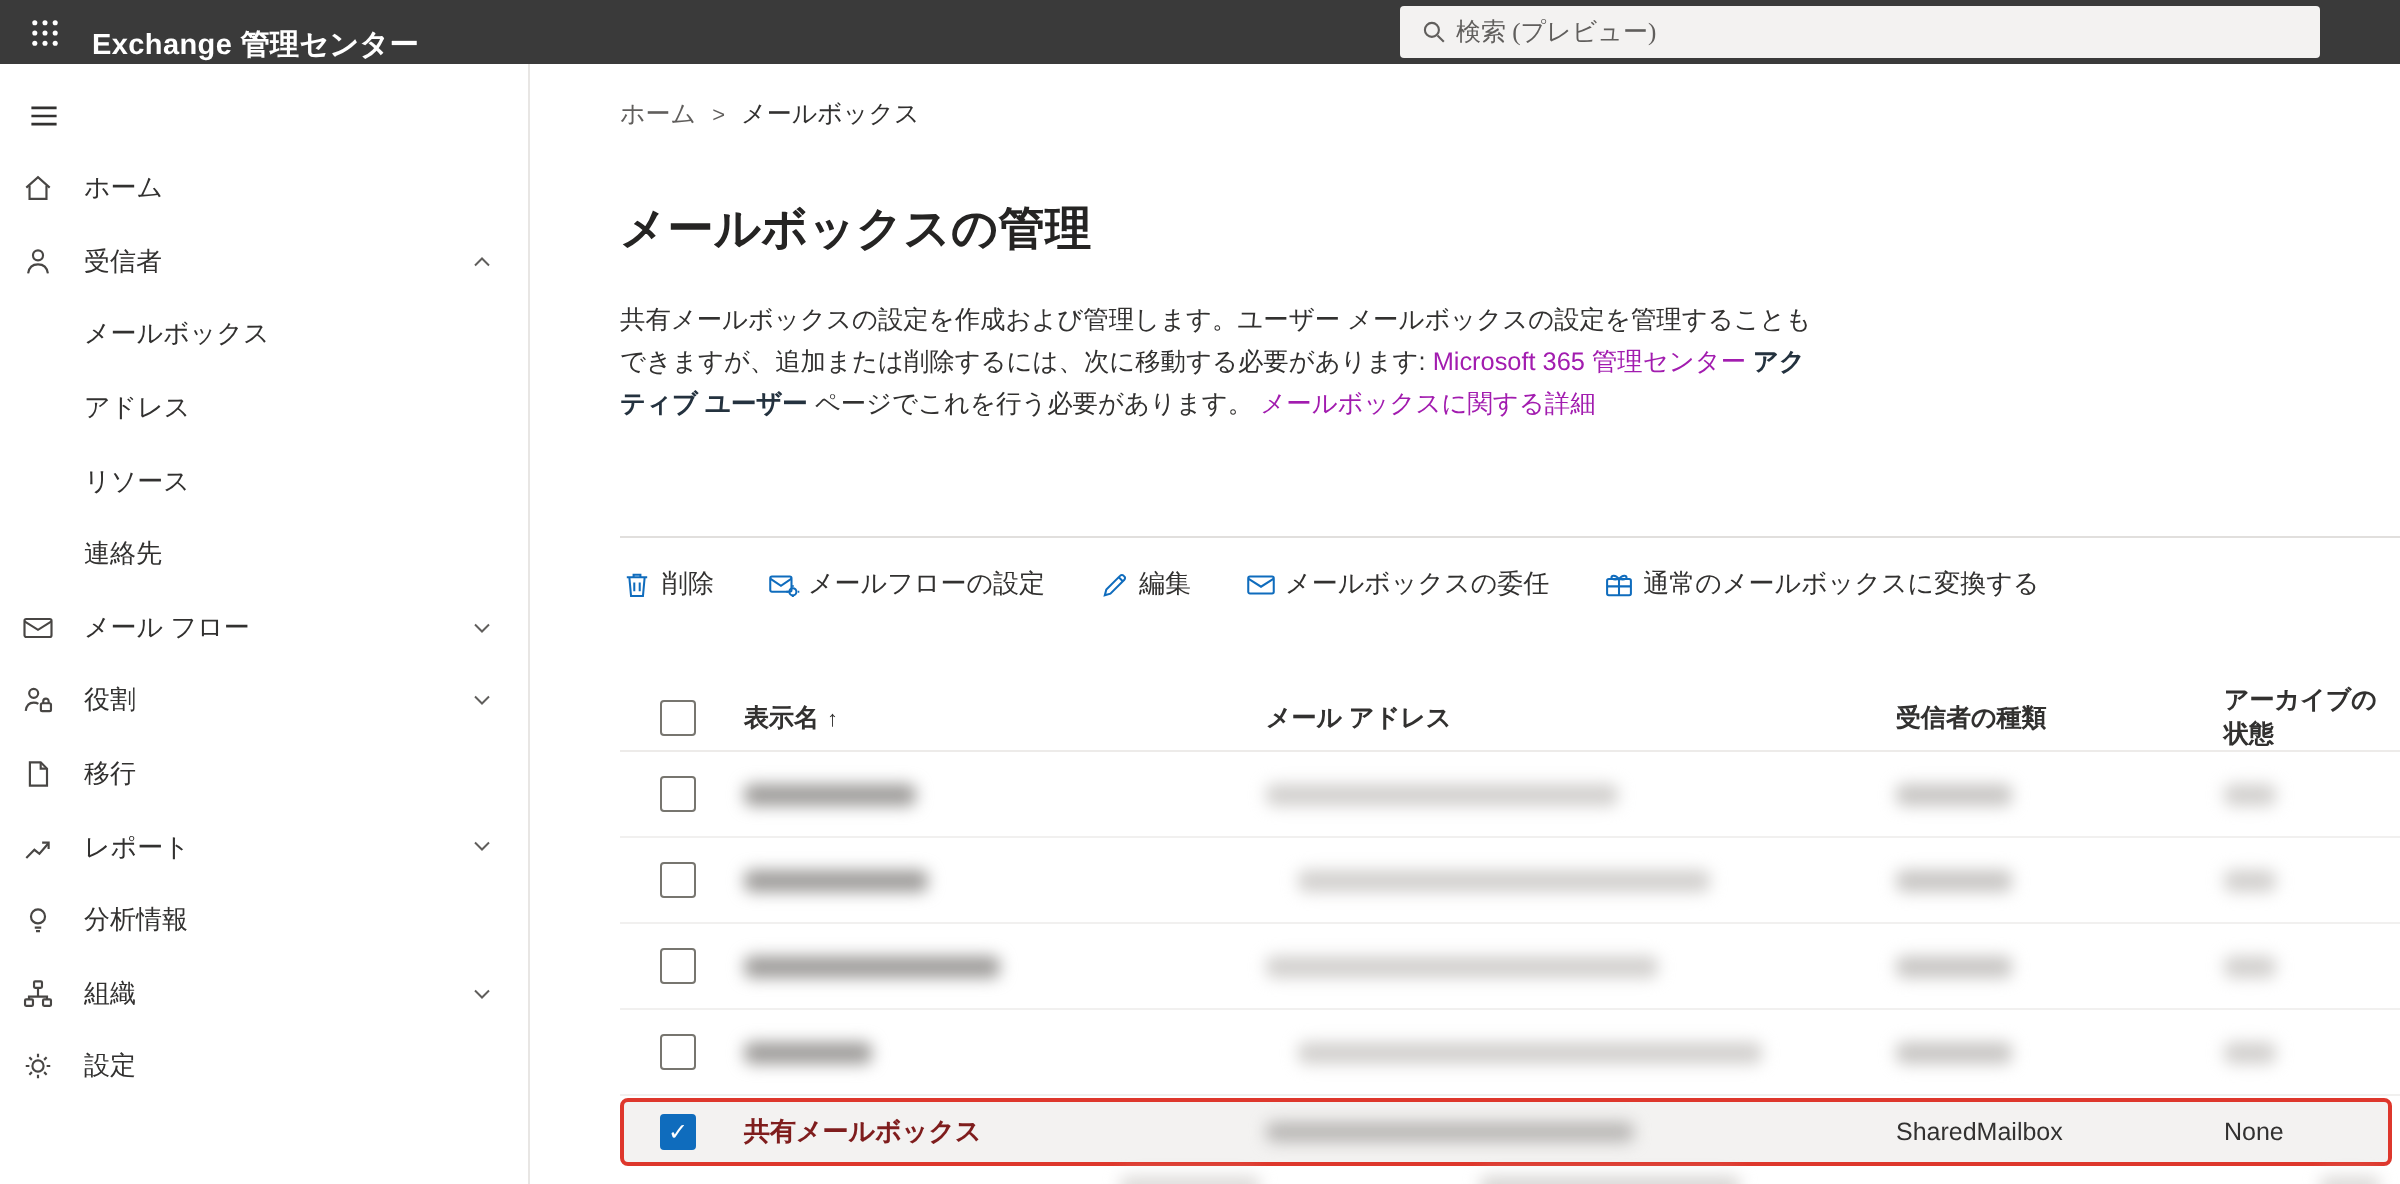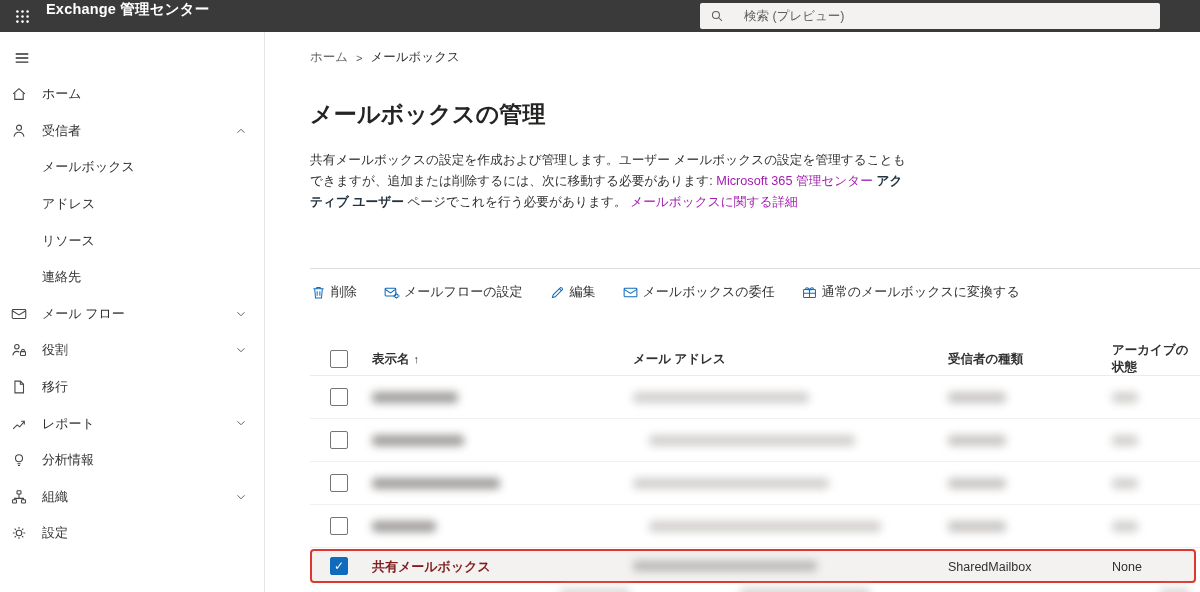--- a/index.html
+++ b/index.html
@@ -1,24 +1,24 @@
 <!DOCTYPE html>
 <html><head>
 <meta charset="utf-8">
 <style>
   * { margin:0; padding:0; box-sizing:border-box; }
   html,body { width:1200px; height:592px; overflow:hidden; background:#fff;
     font-family:"Liberation Sans","DejaVu Sans",sans-serif; }
 
   
-  .topbar { position:relative; height:32px; background:#3a3a3a; display:flex; align-items:flex-start; }
+  .topbar { position:relative; height:32px; background:#3a3a3a; display:flex; align-items:flex-end; }
   .waffle-btn { width:44px; height:32px; display:flex; align-items:center; justify-content:center; cursor:pointer; }
   .app-title { color:#fff; font-size:14.5px; font-weight:700; letter-spacing:.2px; margin-left:2px; }
   .searchbox { position:absolute; left:700px; top:3px; width:460px; height:26px; background:#f3f2f1;
-    border-radius:2px; display:flex; align-items:center; padding-left:10px; gap:20px; }
+    border-radius:2px; display:flex; align-items:center; padding-left:10px; gap:4px;font-family:Liberation Serif, serif; }
   .searchbox span.ph { color:#605e5c; font-size:12.5px; }
 
   
   .main { display:flex; height:560px; }
   .sidebar { width:265px; border-right:1px solid #e8e6e4; padding-top:8px; flex:none; }
   .content { flex:1; padding:17px 0 0 45px; position:relative; }
 
   
   .burger-row { height:36px; display:flex; align-items:center; padding-left:13px; cursor:pointer; }
   .nav-item { height:36.6px; display:flex; align-items:center; padding-left:10px; cursor:pointer; position:relative; }

